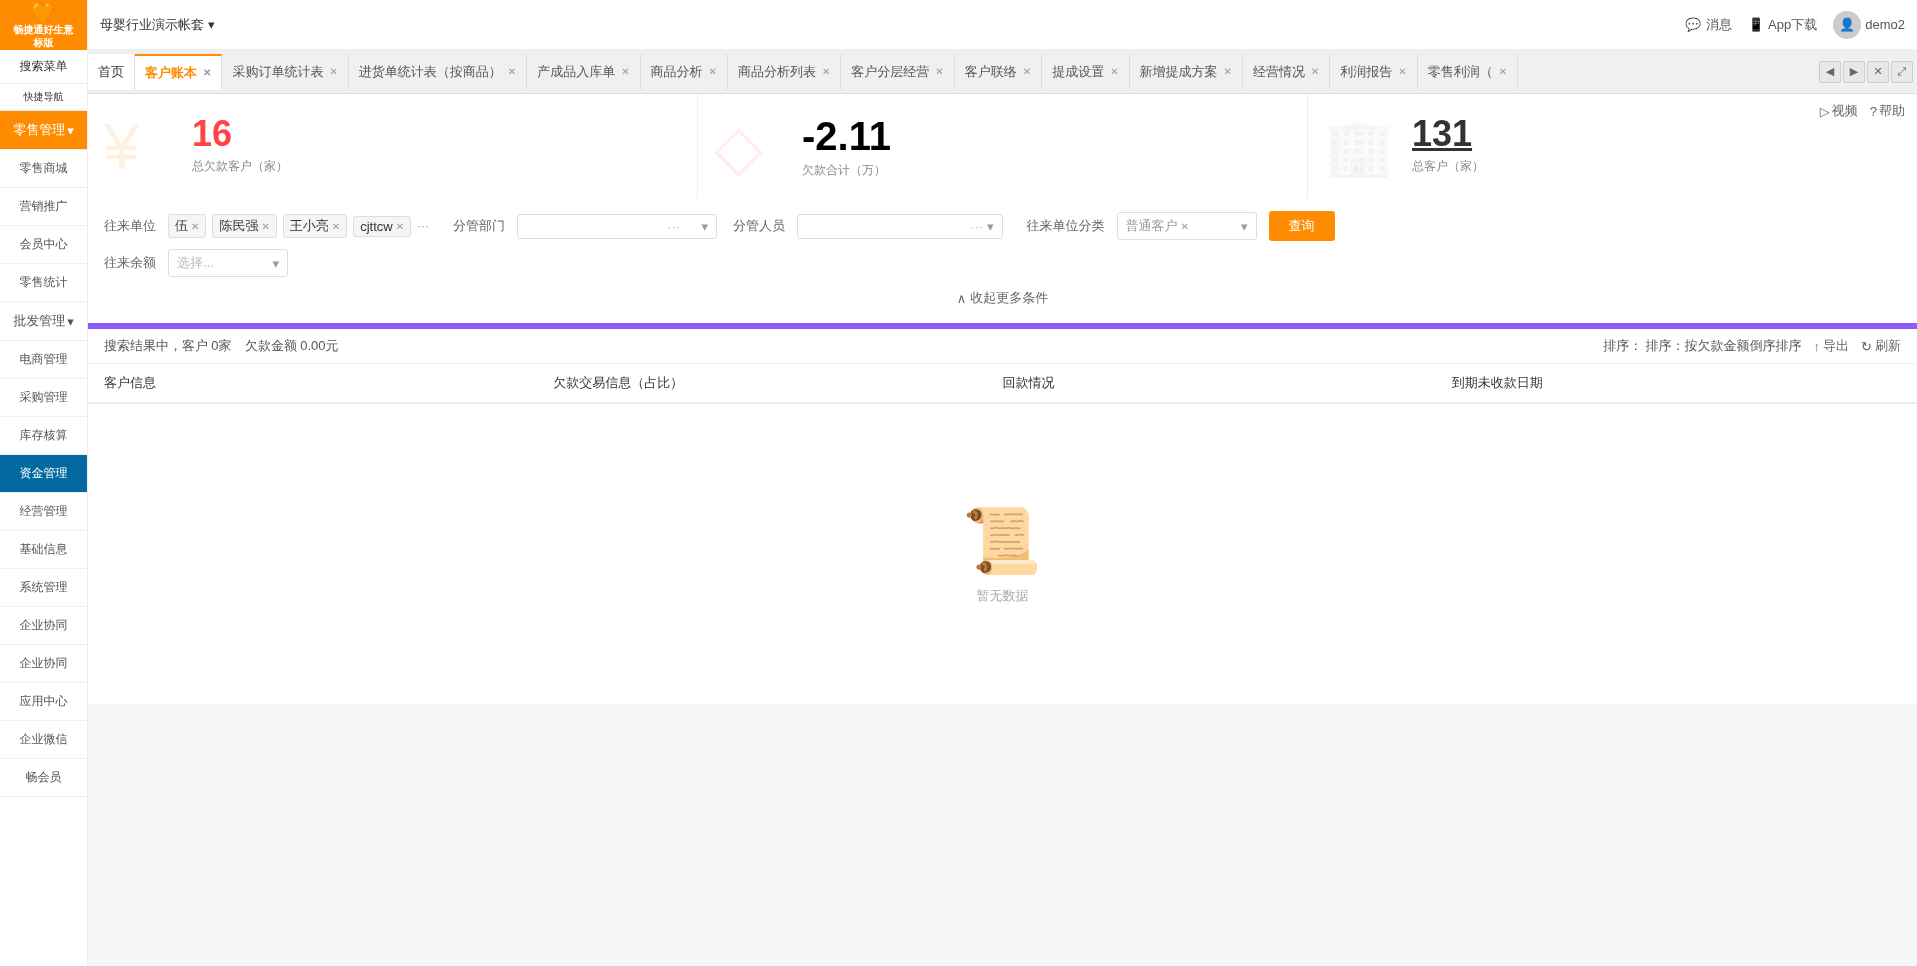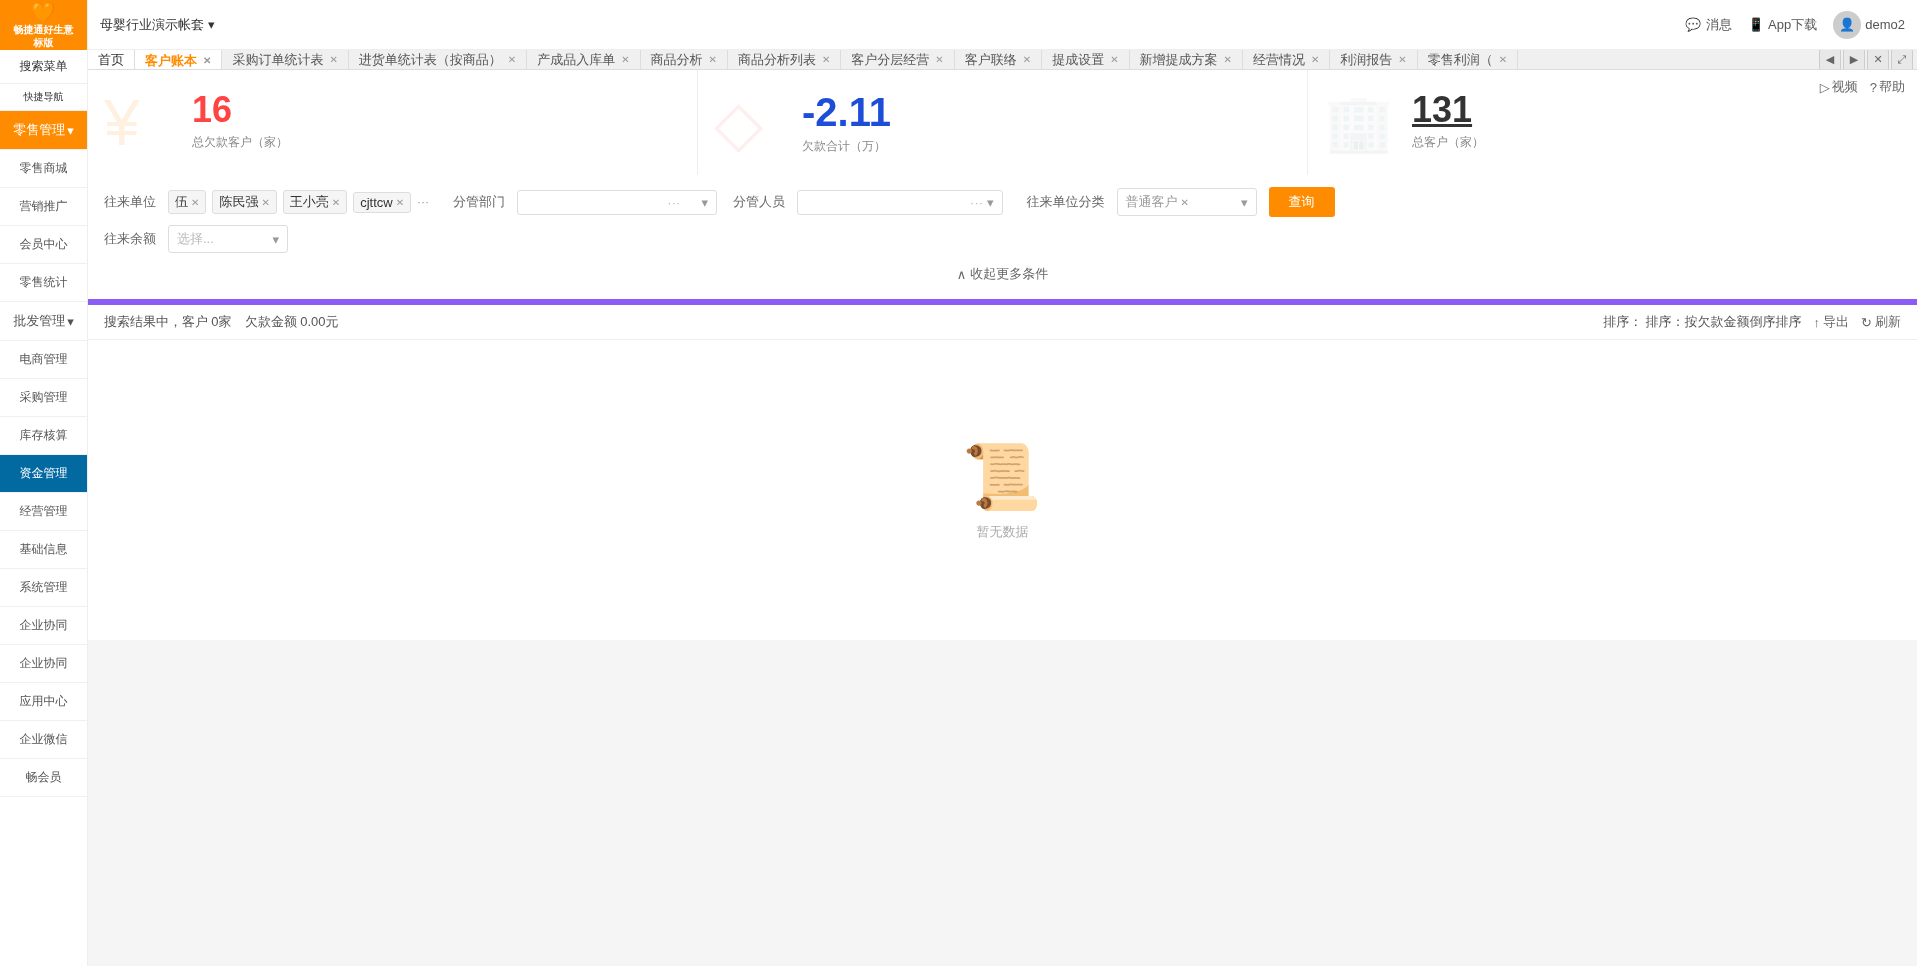--- a/index.html
+++ b/index.html
@@ -19,36 +19,36 @@
     .main { flex: 1; display: flex; flex-direction: column; overflow: hidden; }
 
     
     .topbar { height: 50px; background: #fff; display: flex; align-items: center; padding: 8px 12px; border-bottom: 1px solid #eee; gap: 8px; }
     .topbar-dropdown { display: flex; align-items: center; gap: 4px; font-size: 13px; color: #333; cursor: pointer; }
     .topbar-right { margin-left: auto; display: flex; align-items: center; gap: 16px; }
     .topbar-right-item { display: flex; align-items: center; gap: 4px; color: #555; cursor: pointer; font-size: 13px; }
     .avatar { width: 28px; height: 28px; border-radius: 50%; background: #ccc; display: flex; align-items: center; justify-content: center; color: #fff; font-size: 11px; overflow: hidden; }
 
     
-    .tabbar { height: 20px; background: #f0f0f0; display: flex; align-items: center; overflow: hidden; border-bottom: 1px solid #ddd; }
+    .tabbar { height: 44px; background: #f0f0f0; display: flex; align-items: center; overflow: hidden; border-bottom: 1px solid #ddd; }
     .tab { display: flex; align-items: center; padding: 0 10px; height: 36px; cursor: pointer; white-space: nowrap; font-size: 12px; color: #555; border-right: 1px solid #ddd; gap: 4px; flex-shrink: 0; }
     .tab.active { background: #fff; color: #ff8c00; font-weight: bold; border-top: 2px solid #ff8c00; }
     .tab .close-x { color: #999; font-size: 10px; margin-left: 2px; }
     .tab.home { background: #fff; color: #333; }
     .tabbar-arrows { margin-left: auto; display: flex; align-items: center; gap: 2px; padding-right: 4px; flex-shrink: 0; }
     .tabbar-arrow { width: 22px; height: 22px; display: flex; align-items: center; justify-content: center; cursor: pointer; background: #e8e8e8; border: 1px solid #ccc; font-size: 11px; color: #666; border-radius: 2px; }
 
     
     .content { flex: 1; overflow-y: auto; background: #f5f5f5; }
     .stat-card { flex: 1; padding: 20px 24px; display: flex; flex-direction: column; align-items: flex-start; position: relative; border-right: 1px solid #eee; }
     .stat-card:last-child { border-right: none; }
     .stat-value { font-size: 36px; font-weight: bold; color: #ff4444; line-height: 1.1; }
     .stat-value.underline { text-decoration: underline; }
     .stat-label { color: #888; font-size: 12px; margin-top: 4px; }
-    .stat-value.negative { color: #1d4ed8; }
+    .stat-value.negative { color: #000000; }
     .stat-value.dark { color: #333; }
 
     
     .filter-area { background: #fff; padding: 12px 16px; border-bottom: 6px solid #8b5cf6; }
     .filter-row { display: flex; align-items: center; gap: 12px; margin-bottom: 8px; flex-wrap: wrap; }
     .filter-label { color: #666; font-size: 13px; white-space: nowrap; }
     .filter-tags { display: flex; align-items: center; gap: 6px; flex-wrap: wrap; }
     .filter-tag { display: flex; align-items: center; gap: 3px; background: #f5f5f5; border: 1px solid #ddd; border-radius: 3px; padding: 2px 6px; font-size: 12px; color: #333; }
     .filter-tag .tag-close { color: #999; cursor: pointer; font-size: 10px; }
     .filter-more { color: #999; cursor: pointer; font-size: 12px; }
@@ -327,20 +327,26 @@
           <span>导出</span>
         </div>
         <div class="result-action">
           <span>↻</span>
           <span>刷新</span>
         </div>
       </div>
     </div>
 
     <div class="table-container">
+      <div class="table-header">
+        <div class="table-header-cell">客户信息</div>
+        <div class="table-header-cell">欠款交易信息（占比）</div>
+        <div class="table-header-cell">回款情况</div>
+        <div class="table-header-cell">到期未收款日期</div>
+      </div>
       <div class="table-body">
         <div style="font-size:64px;color:#ffcba4;margin-bottom:8px;">📜</div>
         <div class="empty-text">暂无数据</div>
       </div>
     </div>
 
   </div>
 </div>
 
 </body></html>

